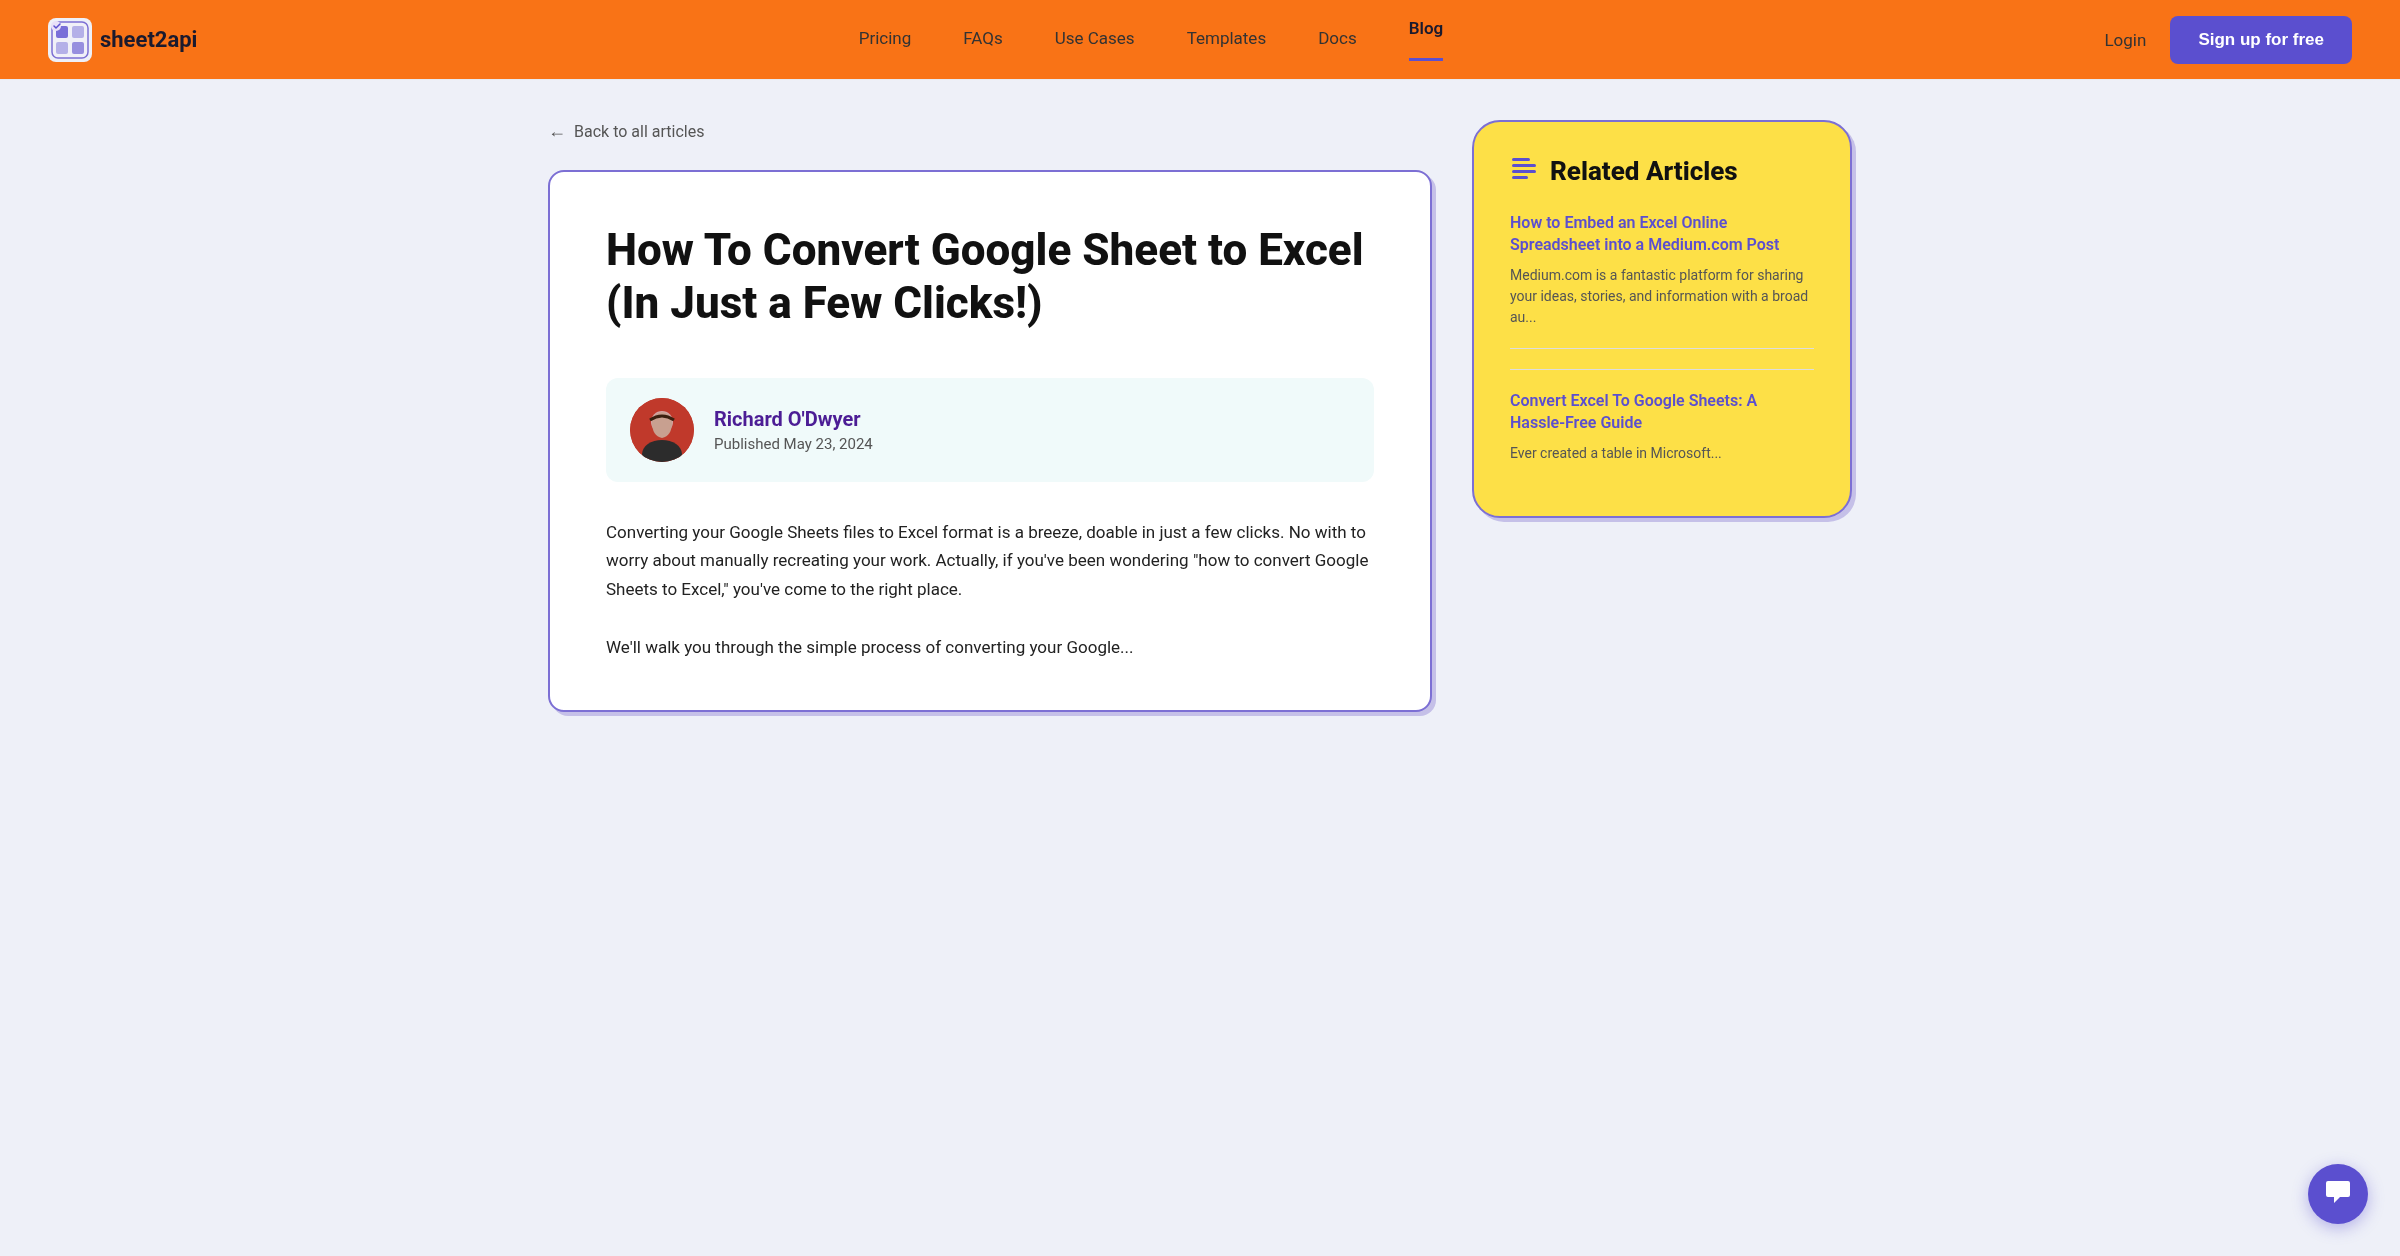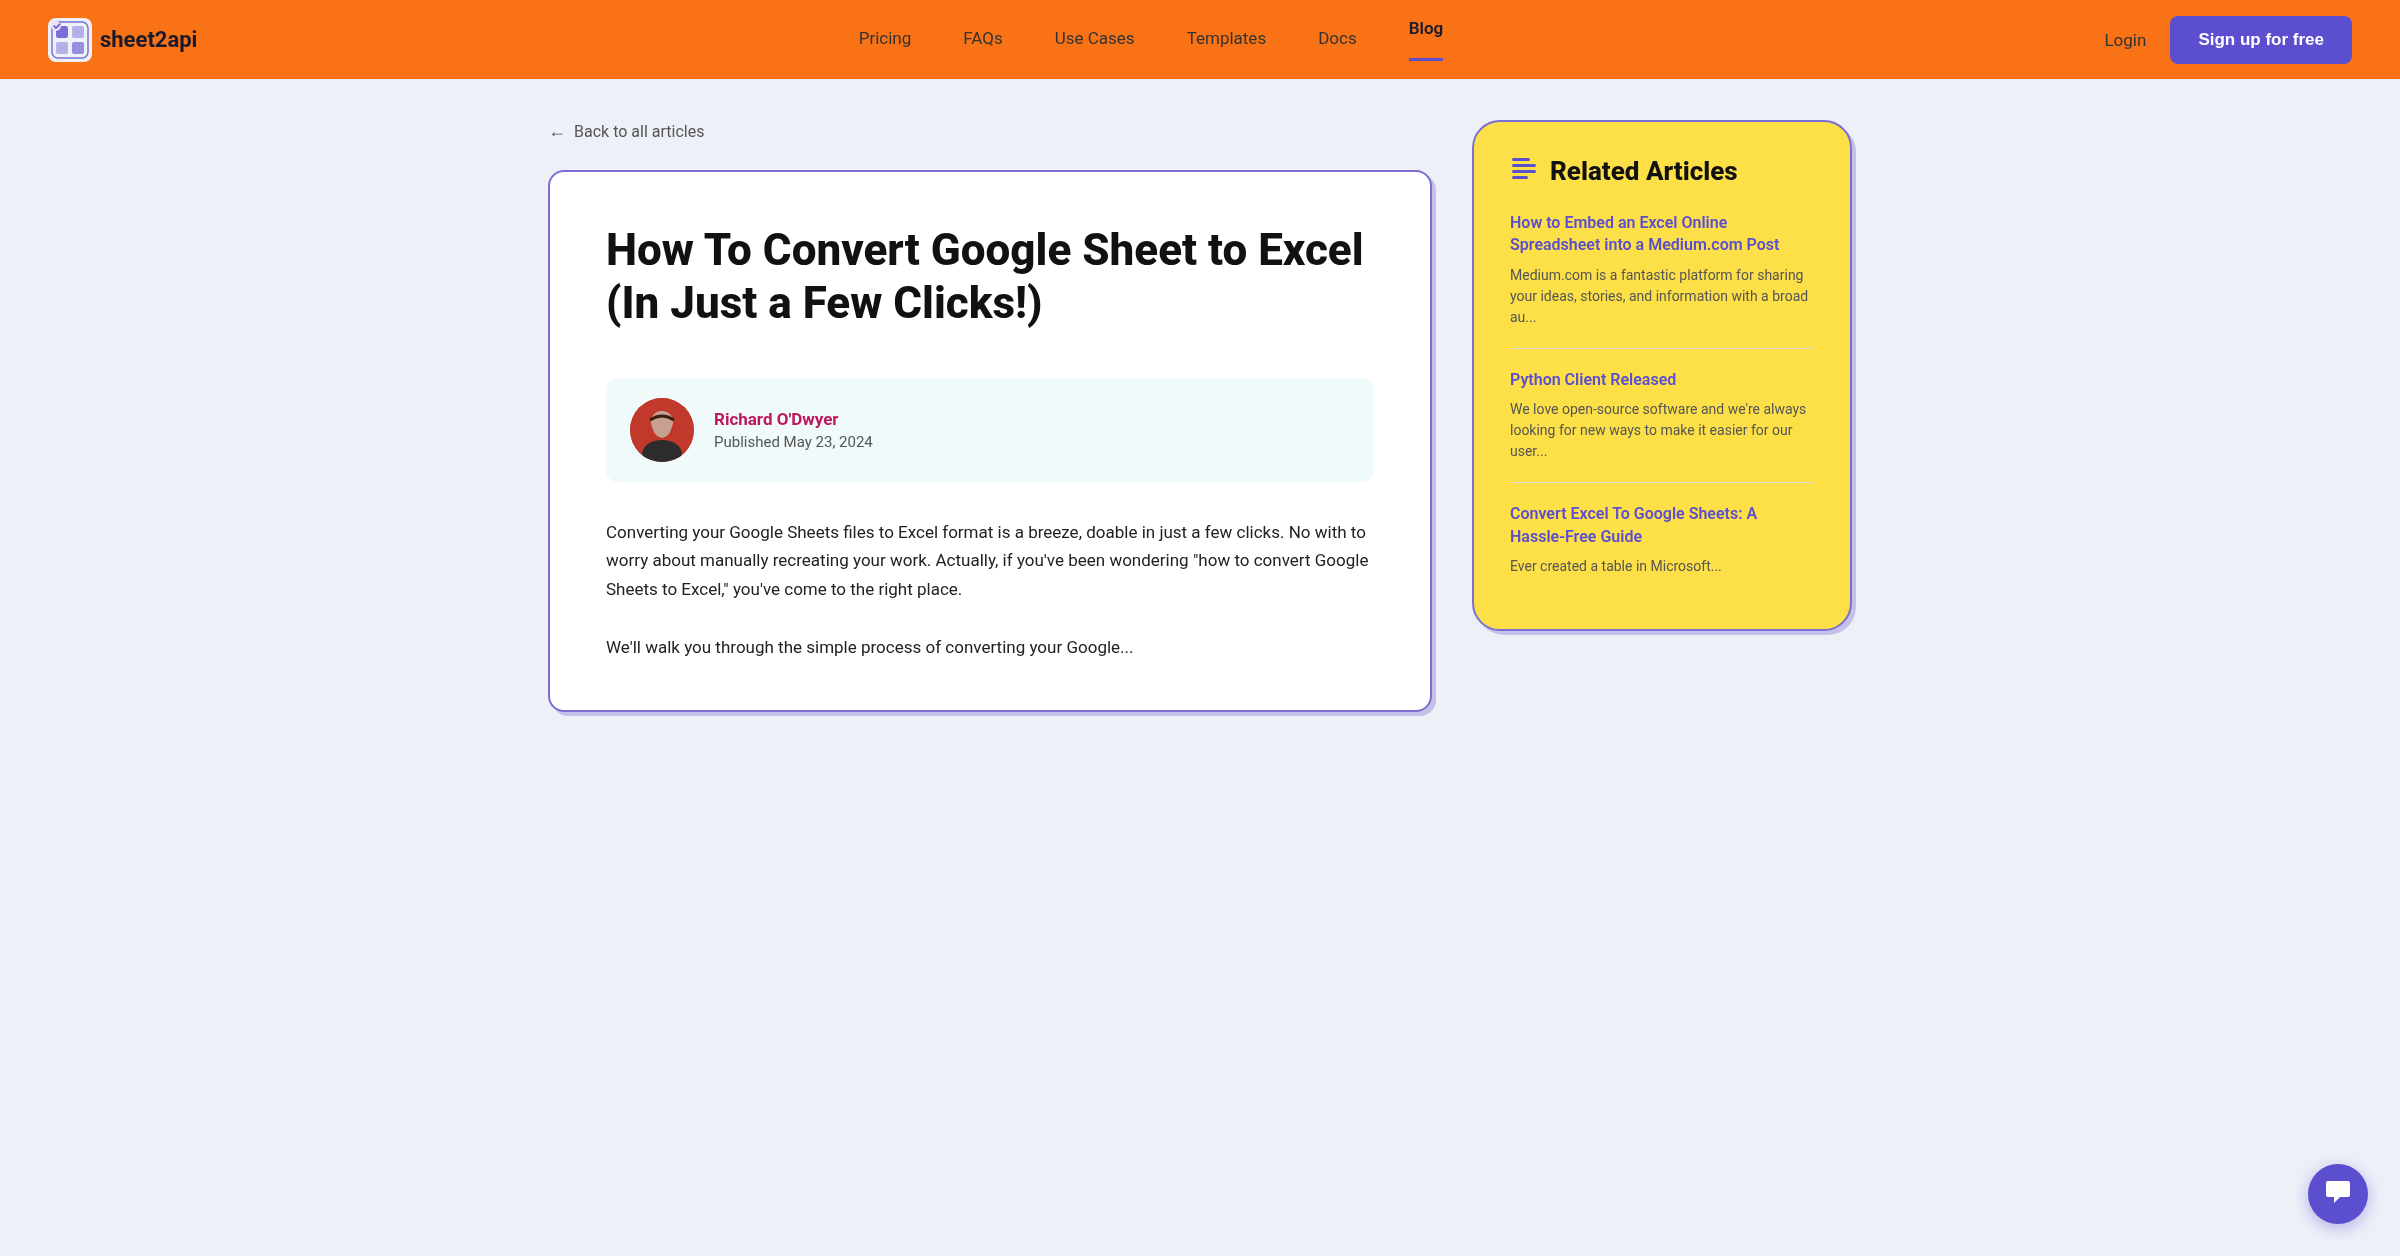--- a/index.html
+++ b/index.html
@@ -144,23 +144,23 @@
     .author-avatar svg {
       width: 64px;
       height: 64px;
     }
     .author-info {
       display: flex;
       flex-direction: column;
       gap: 4px;
     }
     .author-name {
-      font-size: 17px;
+      font-size: 20px;
       font-weight: 700;
-      color: #be185d;
+      color: #4c1d95;
       cursor: pointer;
     }
     .author-date {
       font-size: 15px;
       color: #555;
     }
 
     .article-body {
       font-size: 17px;
       color: #222;
@@ -324,24 +324,20 @@
         <span class="related-title">Related Articles</span>
       </div>
 
       <div class="related-article">
         <a class="related-article-title" href="#">How to Embed an Excel Online Spreadsheet into a Medium.com Post</a>
         <p class="related-article-desc">Medium.com is a fantastic platform for sharing your ideas, stories, and information with a broad au...</p>
       </div>
 
       <hr class="related-divider">
 
-      <div class="related-article">
-        <a class="related-article-title" href="#">Python Client Released</a>
-        <p class="related-article-desc">We love open-source software and we're always looking for new ways to make it easier for our user...</p>
-      </div>
 
       <hr class="related-divider">
 
       <div class="related-article">
         <a class="related-article-title" href="#">Convert Excel To Google Sheets: A Hassle-Free Guide</a>
         <p class="related-article-desc">Ever created a table in Microsoft...</p>
       </div>
     </div>
   </div>
 </div>

